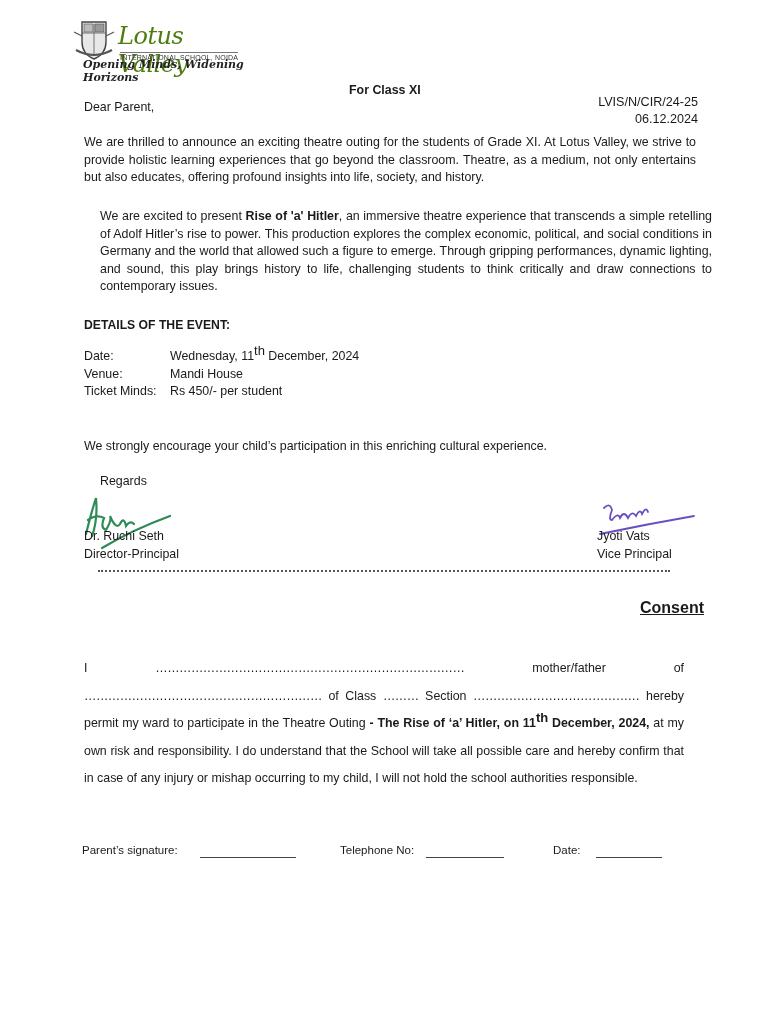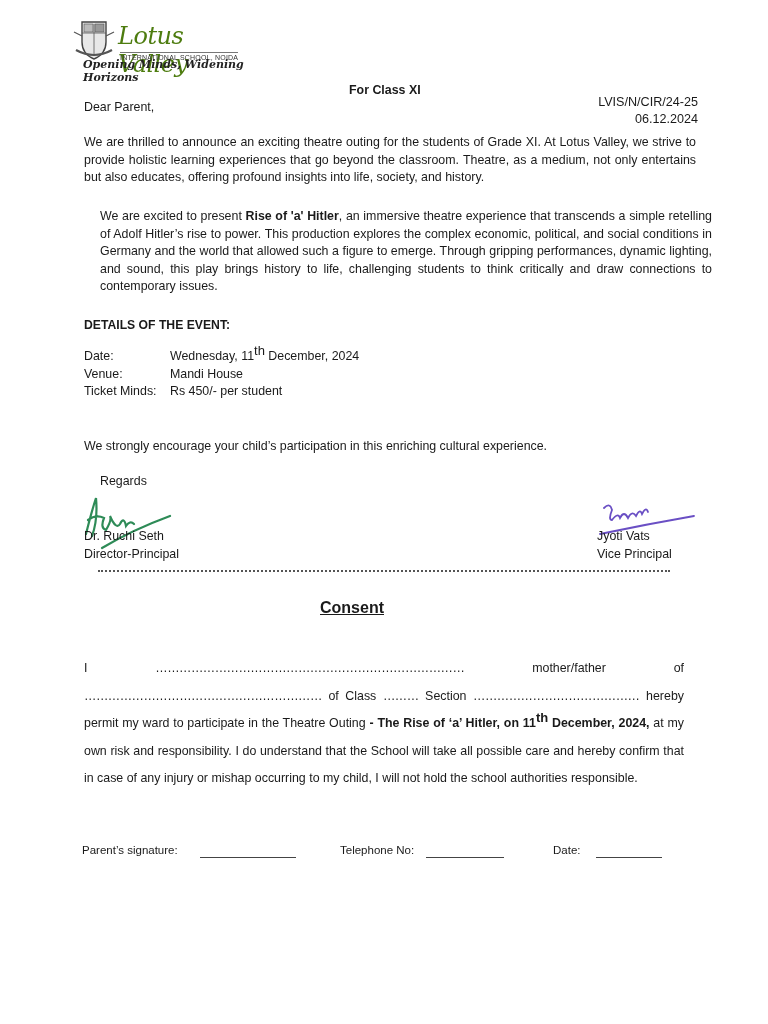--- a/index.html
+++ b/index.html
@@ -24,21 +24,21 @@
     .details .row { display: flex; }
     .details .k { width: 86px; }
     sup { font-size: 13px; vertical-align: super; line-height: 0; }
     .encourage { left: 84px; top: 439px; }
     .regards { left: 100px; top: 474px; }
     .sig-left { left: 82px; top: 490px; width: 100px; height: 60px; }
     .name-left { left: 84px; top: 528px; line-height: 17.5px; }
     .sig-right { left: 598px; top: 498px; width: 100px; height: 40px; }
     .name-right { left: 597px; top: 528px; line-height: 17.5px; }
     .divider { left: 98px; top: 570px; width: 572px; border-top: 2px dotted #555; }
-    .consent-title { left: 0; width: 704px; text-align: center; top: 599px; font-weight: bold; font-size: 16px; text-decoration: underline; }
+    .consent-title { left: 0; width: 704px; text-align: right; top: 599px; font-weight: bold; font-size: 16px; text-decoration: underline; }
     .consent-body { left: 84px; width: 600px; top: 655px; line-height: 27.5px; text-align: justify; font-size: 12.4px; }
     .dots { letter-spacing: -0.5px; }
     .sign-row { left: 82px; top: 844px; width: 600px; font-size: 11.5px; }
     .sign-row .lbl { position: absolute; }
     .sign-row .line { position: absolute; top: 13px; border-top: 1px solid #444; }
   </style>
 </head>
 <body>
 
 <div class="abs logo-wrap">

